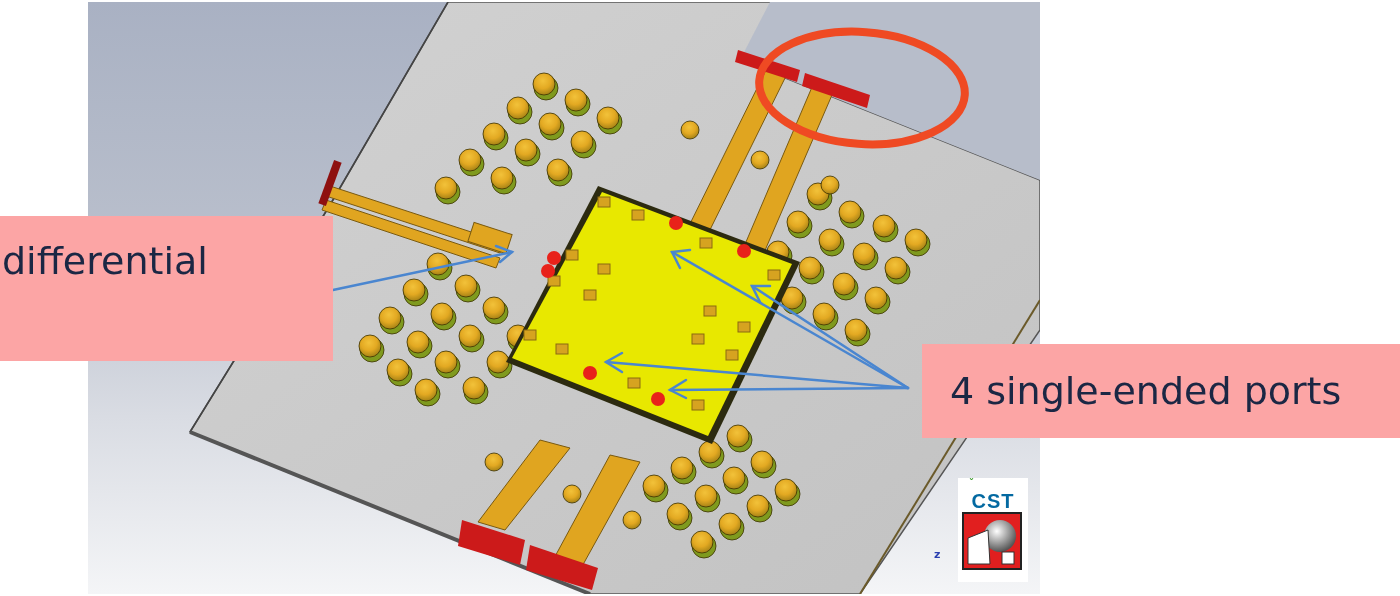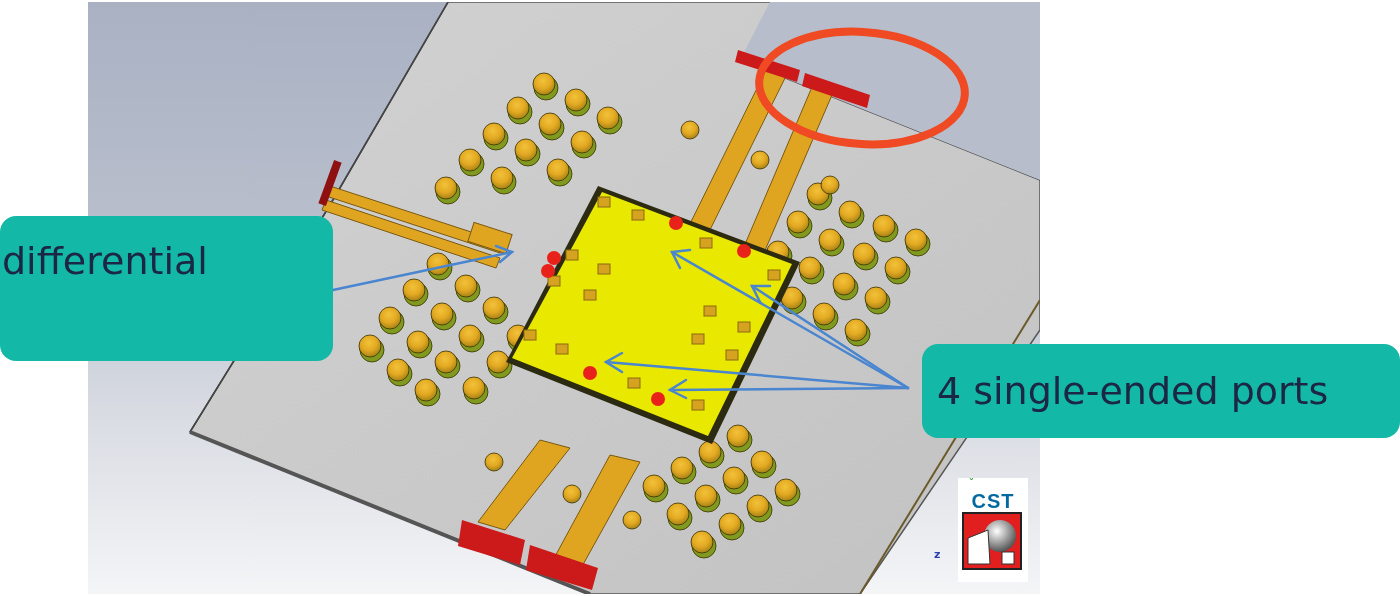--- a/index.html
+++ b/index.html
@@ -1,22 +1,22 @@
 <!DOCTYPE html>
 <html><head>
 <meta charset="utf-8">
 <style>
   html, body { margin:0; padding:0; background:#ffffff; }
   body { width:1400px; height:596px; position:relative; overflow:hidden; font-family:"DejaVu Sans", sans-serif; }
   .viewport { position:absolute; left:88px; top:2px; width:952px; height:592px; overflow:hidden;
     background:linear-gradient(180deg,#a9b1c3 0%,#b9bfcc 40%,#d9dce3 70%,#f4f5f7 100%); }
   .scene { position:absolute; left:0; top:0; width:1400px; height:596px; }
-  .label-box { position:absolute; background:#14b8a6; color:#1b2744;border-radius:16px; }
+  .label-box { position:absolute; background:#fca5a5; color:#1b2744; }
   .label-lo { left:0; top:216px; width:333px; height:145px; font-size:38px; line-height:46px; padding:22px 0 0 2px; box-sizing:border-box; }
-  .label-se { left:922px; top:344px; width:478px; height:94px; font-size:38px; line-height:94px; padding-left:15px; box-sizing:border-box; white-space:nowrap; }
+  .label-se { left:922px; top:344px; width:478px; height:94px; font-size:38px; line-height:94px; padding-left:28px; box-sizing:border-box; white-space:nowrap; }
   .cst-logo { position:absolute; left:958px; top:478px; width:70px; height:104px; background:#ffffff; }
   .cst-text { position:absolute; left:0; top:12px; width:70px; text-align:center; font-family:"Liberation Sans", sans-serif; font-weight:bold; font-size:20px; color:#0369a1; letter-spacing:1px; }
   .cst-caron { position:absolute; left:11px; top:0px; font-size:10px; color:#3a9a2a; font-weight:bold; }
   .cst-box { position:absolute; left:4px; top:34px; width:60px; height:58px; background:#e11f1f; border:2px solid #222; box-sizing:border-box; overflow:hidden; }
   .axis-z { position:absolute; left:934px; top:548px; font-size:11px; color:#2a3fb0; font-weight:bold; }
 </style>
 </head>
 <body>
 
 <div class="viewport"></div>

